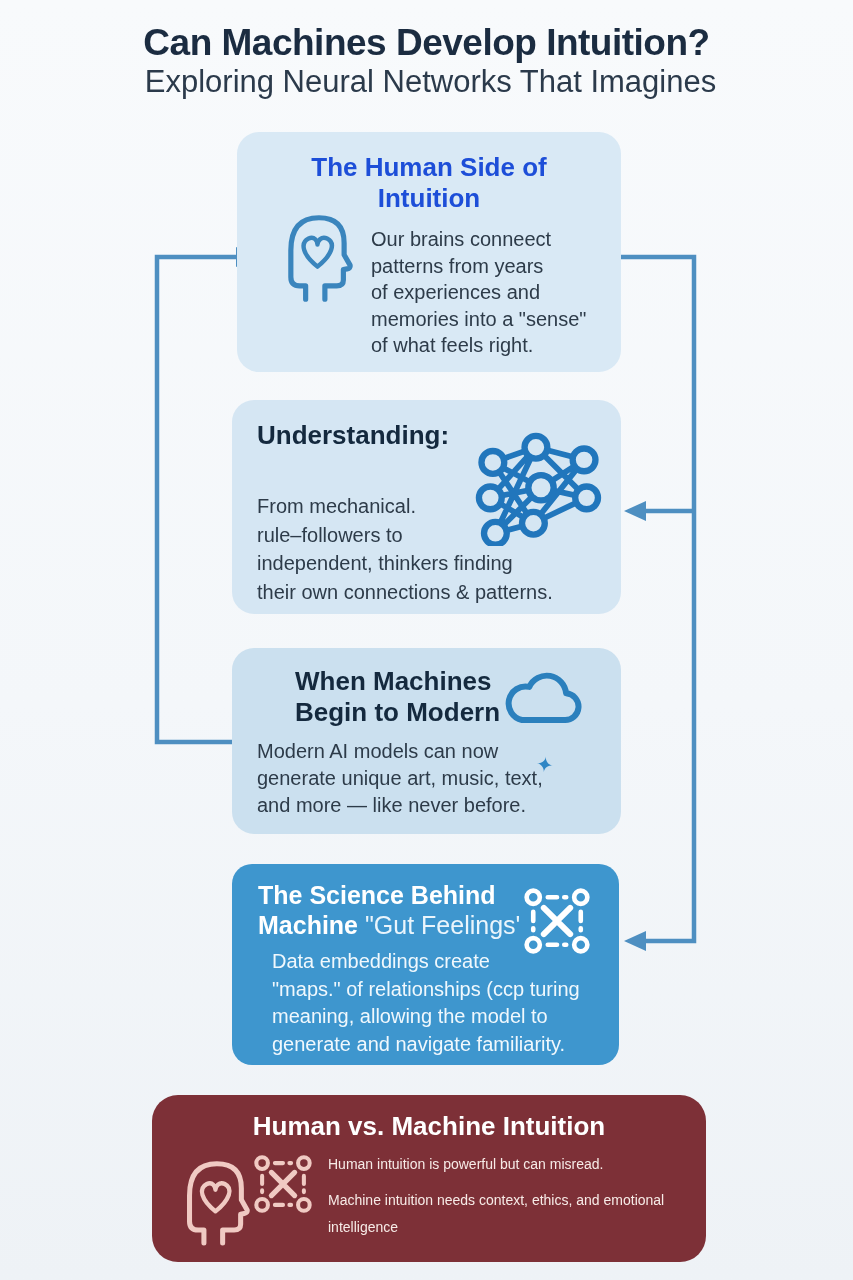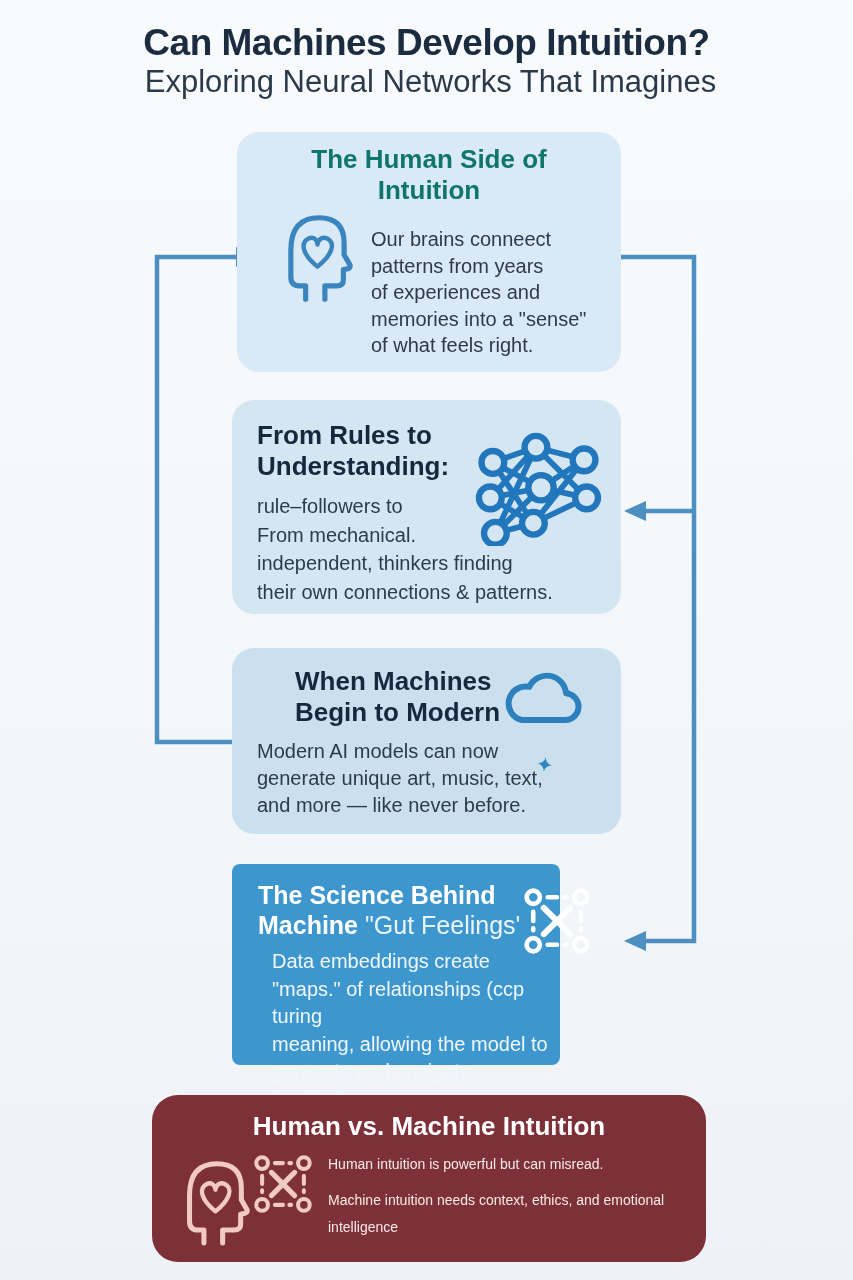--- a/index.html
+++ b/index.html
@@ -14,23 +14,23 @@
     font-size:37px;font-weight:bold;letter-spacing:-0.5px;color:#1b2c41;
   }
   .page-subtitle{
     position:absolute;left:4px;top:64px;width:100%;text-align:center;
     font-size:31px;font-weight:400;color:#2b3a4b;
   }
   .card{position:absolute;border-radius:22px;}
   .card-1{left:237px;top:132px;width:384px;height:240px;background:#d9e9f5;}
   .card-2{left:232px;top:400px;width:389px;height:214px;background:#d5e6f3;}
   .card-3{left:232px;top:648px;width:389px;height:186px;background:#cbe0ef;}
-  .card-4{left:232px;top:864px;width:328px;height:201px;background:#3e96ce;border-radius:8px;color:#fff;}
+  .card-4{left:232px;top:864px;width:387px;height:201px;background:#3e96ce;border-radius:20px;color:#fff;}
   .card-5{left:152px;top:1095px;width:554px;height:167px;background:#7d3037;border-radius:26px;color:#fff;}
-  .c-title-center{width:100%;text-align:center;font-weight:bold;font-size:26px;line-height:31px;color:#0f766e;padding-top:12px;}
+  .c-title-center{width:100%;text-align:center;font-weight:bold;font-size:26px;line-height:31px;color:#1d4ed8;padding-top:20px;}
   .c-title-left{font-weight:bold;font-size:26px;line-height:31px;color:#14293e;}
   .body-text{font-size:20px;line-height:26.5px;color:#2d3b49;}
   .body-text span{display:block;}
   .card-1 .icon-head{position:absolute;left:42px;top:76px;width:74px;height:98px;color:#3a85bd;}
   .card-1 .body-text{position:absolute;left:134px;top:94px;}
   .card-2 .c-title-left{position:absolute;left:25px;top:20px;}
   .card-2 .icon-nn{position:absolute;left:243px;top:32px;width:132px;height:114px;color:#2176bc;}
   .card-2 .body-text{position:absolute;left:25px;top:92px;line-height:28.5px;}
   .card-3 .c-title-left{position:absolute;left:25px;top:18px;margin-left:38px;}
   .card-3 .icon-cloud{position:absolute;left:266px;top:16px;width:92px;height:66px;color:#2b80bd;}
@@ -86,21 +86,20 @@
       <span>Our brains conneect</span>
       <span>patterns from years</span>
       <span>of experiences and</span>
       <span>memories into a "sense"</span>
       <span>of what feels right.</span>
     </div>
   </div>
 
   <div class="card card-2">
     <div class="c-title-left">
-      <span style="display:block">From Rules to</span>
       <span style="display:block">Understanding:</span>
     </div>
     <div class="icon-nn">
       <svg viewBox="0 0 100 90" width="100%" height="100%">
         <g stroke="#2176bc" stroke-width="4.5">
           <path d="M12 24 L46 12 M12 24 L50 44 M12 24 L44 72 M10 52 L46 12 M10 52 L50 44 M10 52 L44 72 M14 80 L46 12 M14 80 L50 44 M14 80 L44 72"></path>
           <path d="M46 12 L84 22 M46 12 L86 52 M50 44 L84 22 M50 44 L86 52 M44 72 L84 22 M44 72 L86 52"></path>
         </g>
         <g fill="#d5e6f3" stroke="#2176bc" stroke-width="5">
           <circle cx="12" cy="24" r="9"></circle>
@@ -108,22 +107,22 @@
             <circle cx="14" cy="80" r="9"></circle>
           <circle cx="46" cy="12" r="9"></circle>
             <circle cx="50" cy="44" r="10"></circle>
             <circle cx="44" cy="72" r="9"></circle>
           <circle cx="84" cy="22" r="9"></circle>
             <circle cx="86" cy="52" r="9"></circle>
         </g>
       </svg>
     </div>
     <div class="body-text">
+      <span>From mechanical.</span>
       <span>rule–followers to</span>
-      <span>From mechanical.</span>
       <span>independent, thinkers finding</span>
       <span>their own connections &amp; patterns.</span>
     </div>
   </div>
 
   <div class="card card-3">
     <div class="c-title-left">
       <span style="display:block">When Machines</span>
       <span style="display:block">Begin to Modern</span>
     </div>

